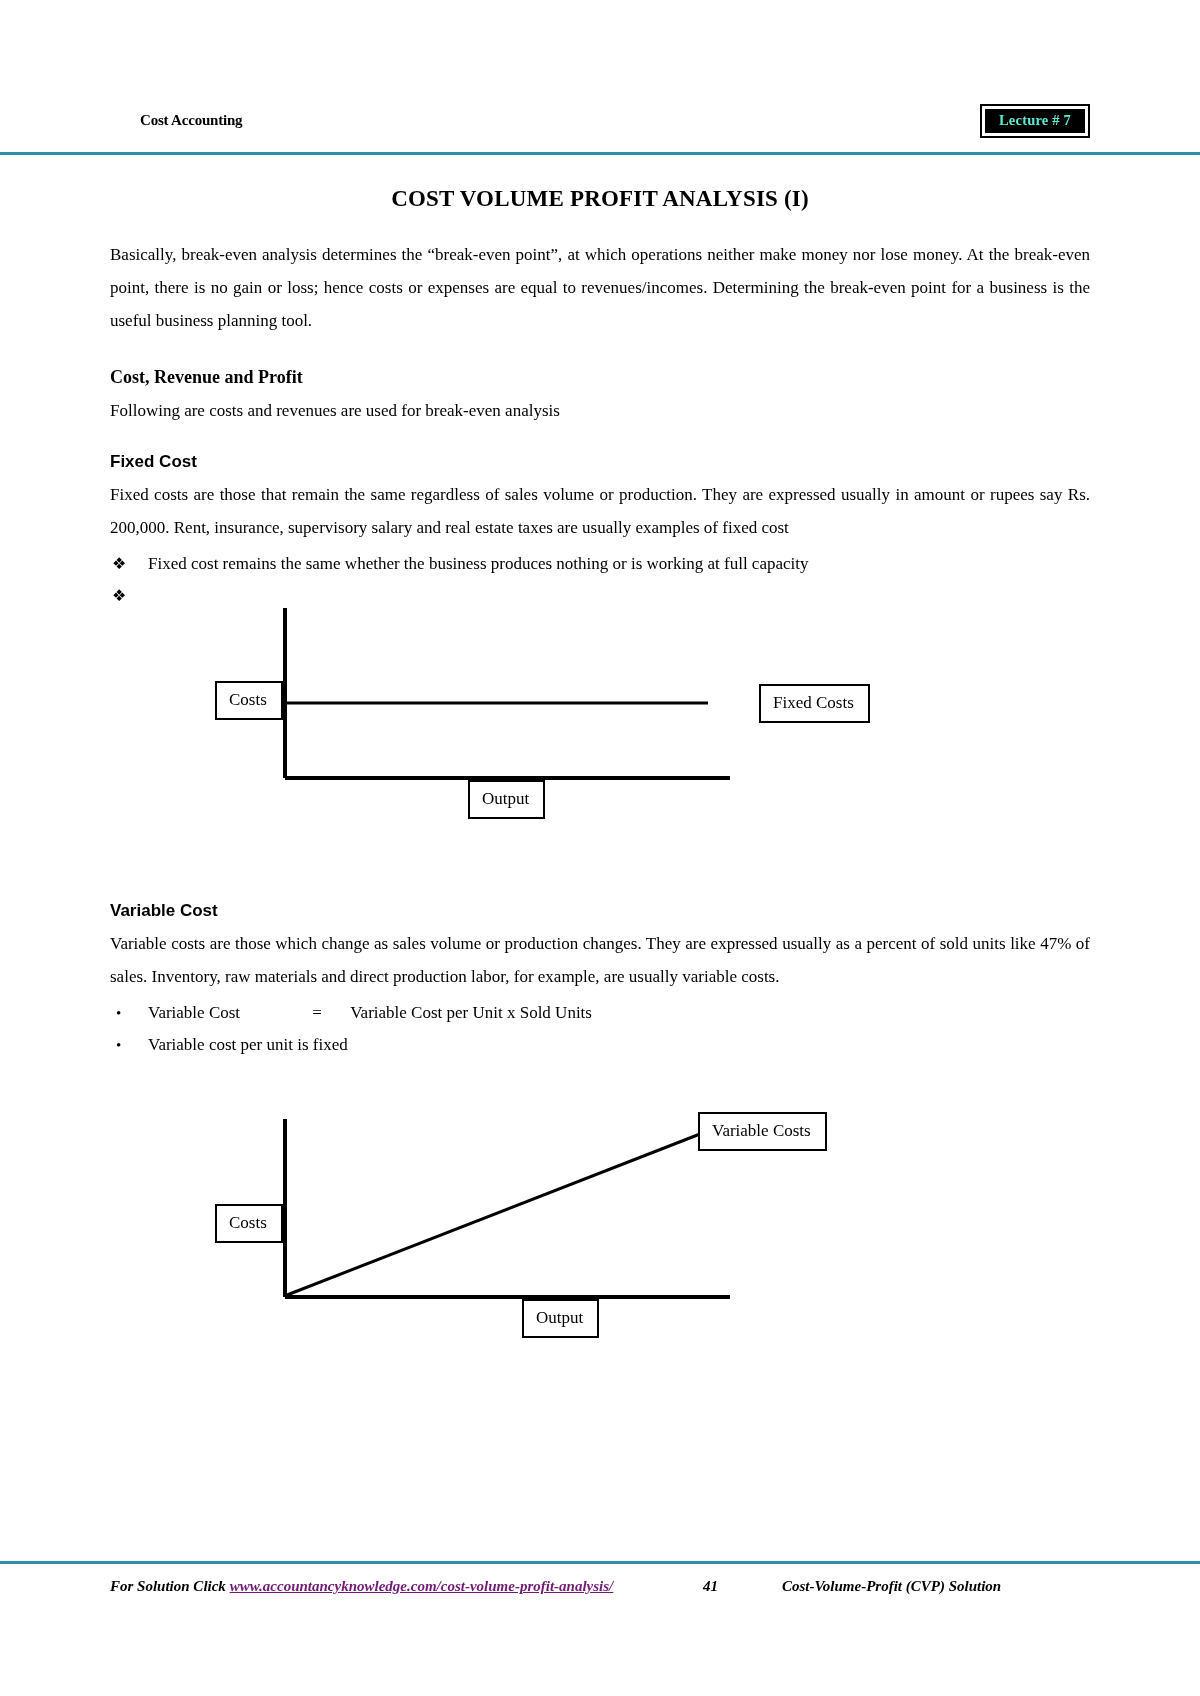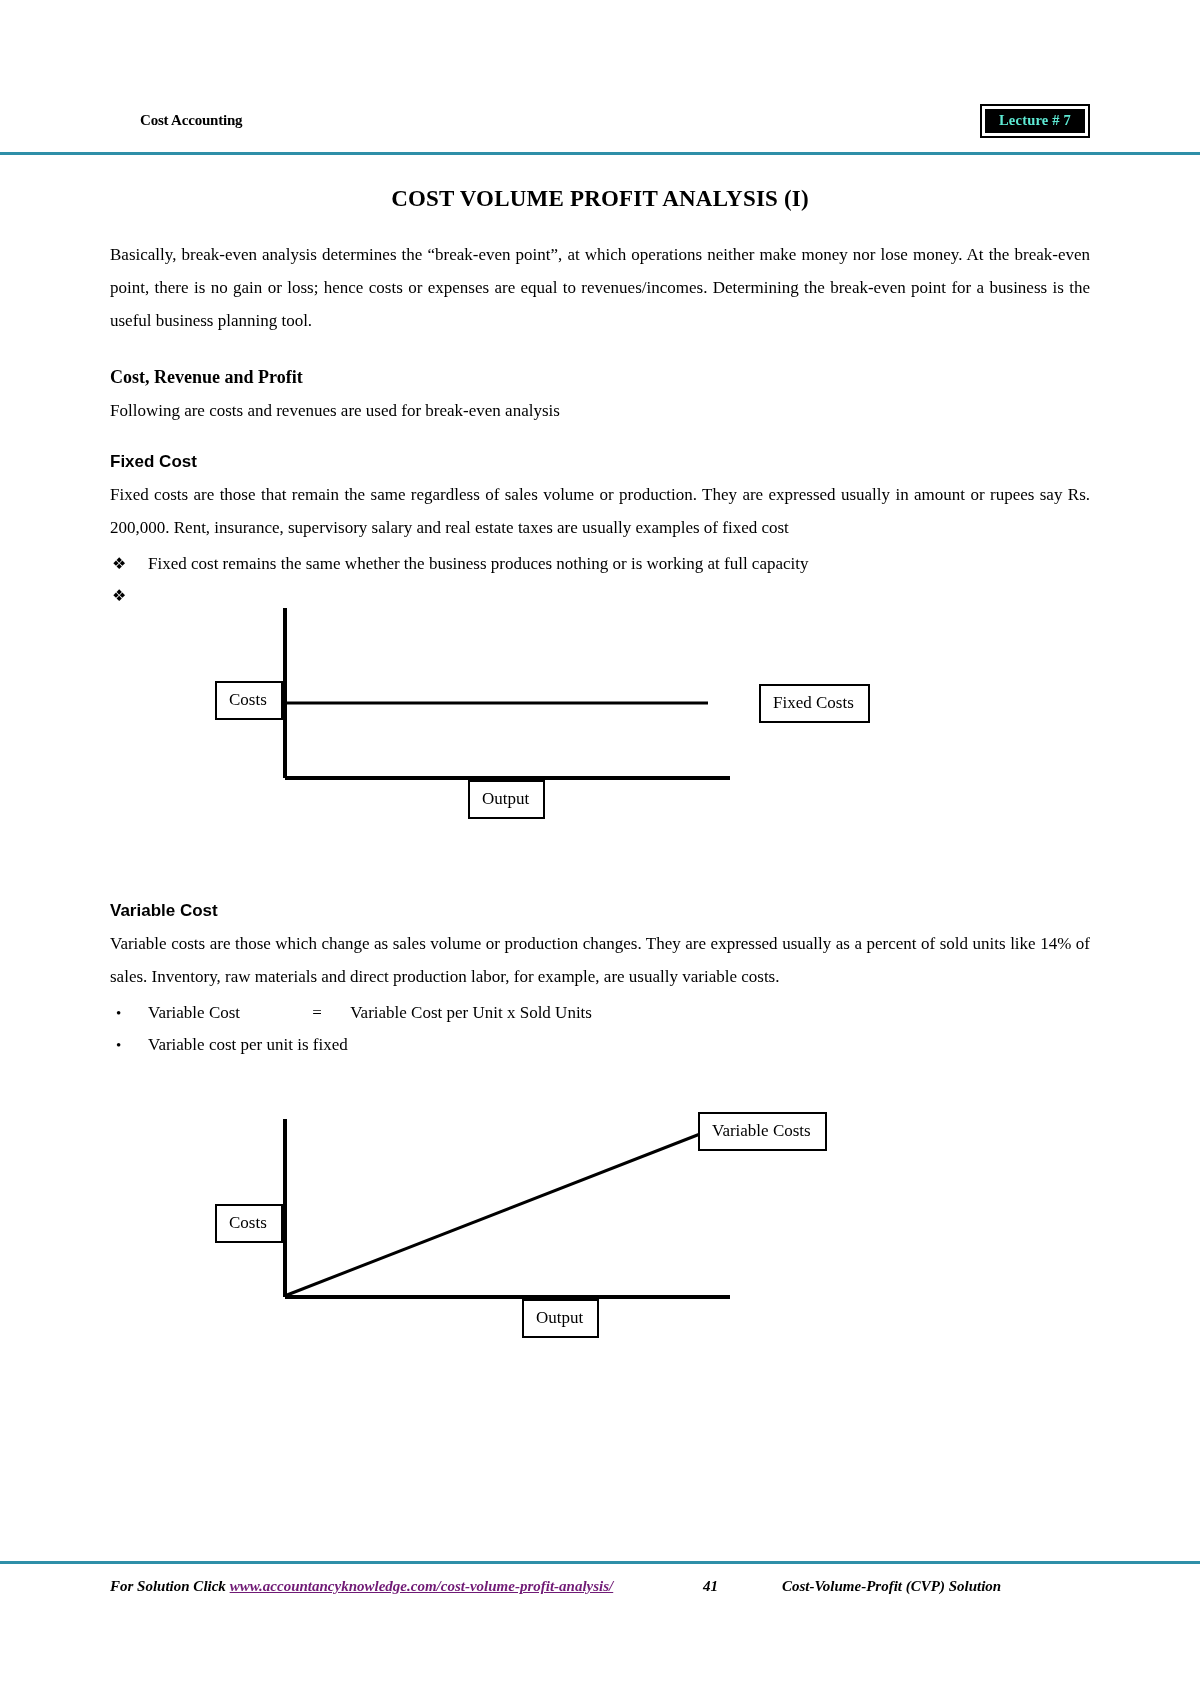--- a/index.html
+++ b/index.html
@@ -241,21 +241,21 @@
         <span>Fixed Costs</span>
       </div>
 
       <div class="label-box" style="left:358px; top:182px;">
         <span>Output</span>
       </div>
     </div>
 
     <h3 class="sub-head" style="margin-top:38px;">Variable Cost</h3>
 
-    <p class="para">Variable costs are those which change as sales volume or production changes. They are expressed usually as a percent of sold units like 14% of sales. Inventory, raw materials and direct production labor, for example, are usually variable costs.</p>
+    <p class="para">Variable costs are those which change as sales volume or production changes. They are expressed usually as a percent of sold units like 47% of sales. Inventory, raw materials and direct production labor, for example, are usually variable costs.</p>
 
     <ul class="bullets round">
       <li>
         <span class="bullet-glyph">•</span>
         <span class="eq-col">Variable Cost</span>
         <span class="eq-sign">=</span>
         <span>Variable Cost per Unit x Sold Units</span>
       </li>
       <li>
         <span class="bullet-glyph">•</span>

